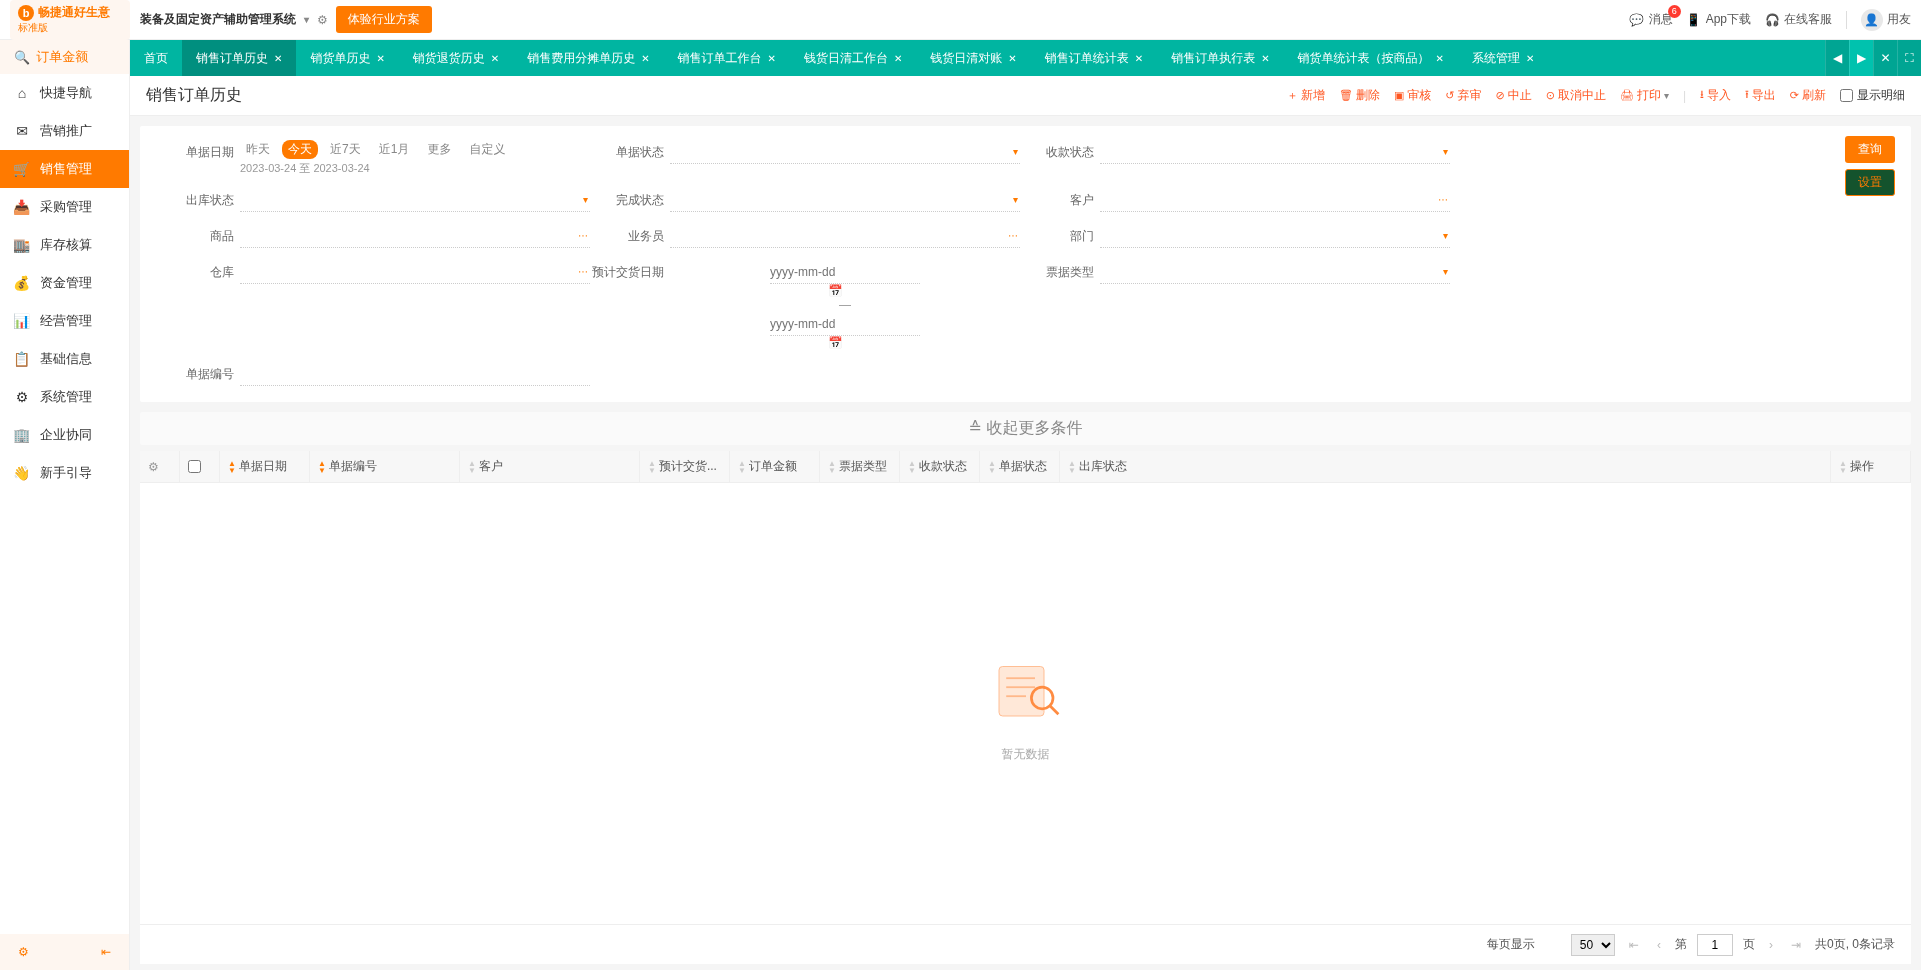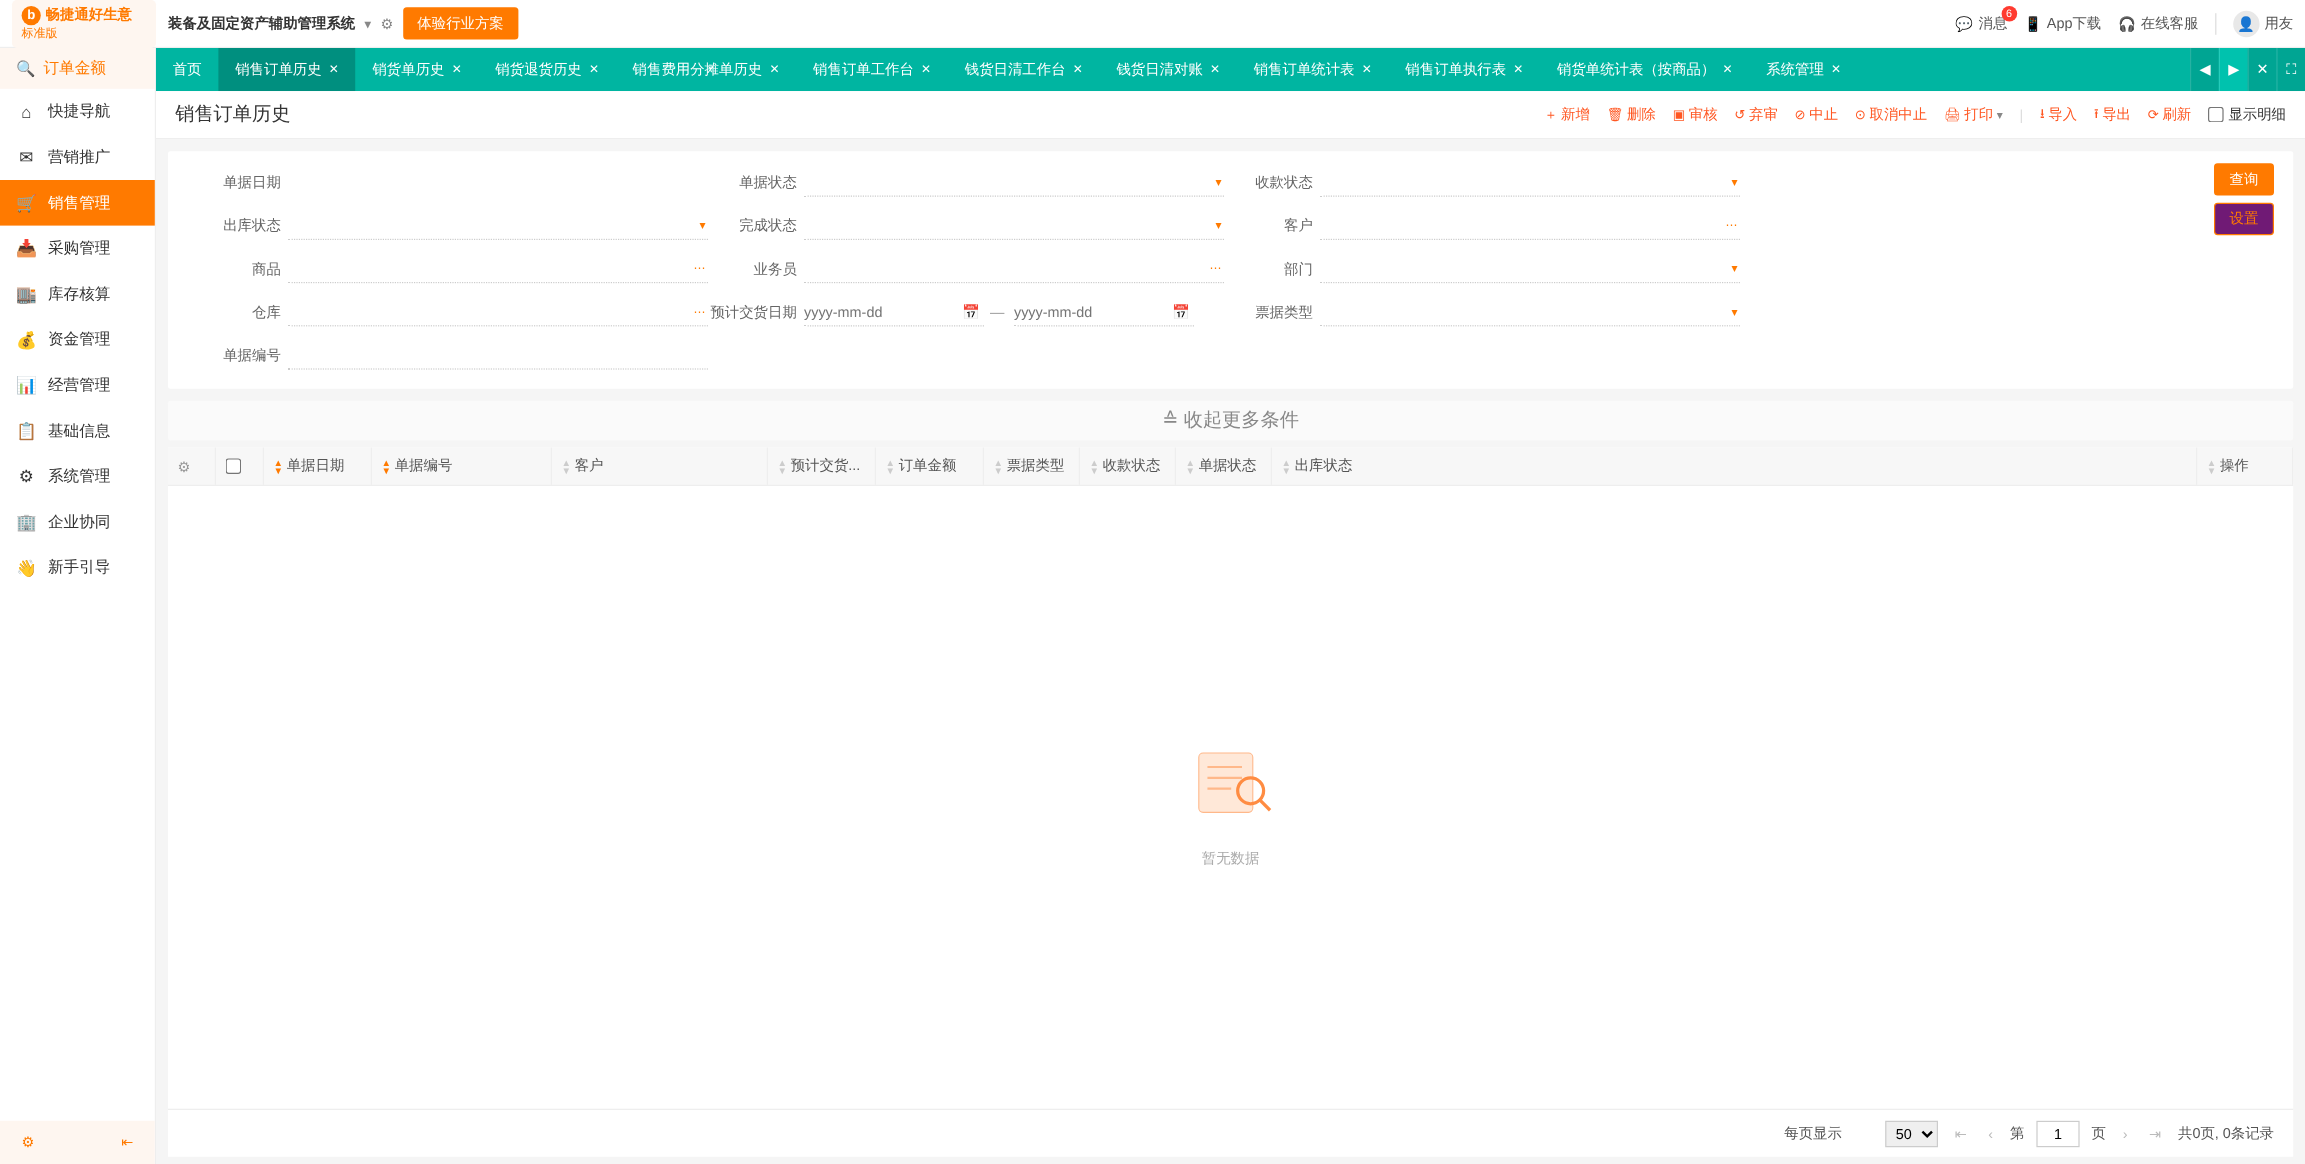--- a/index.html
+++ b/index.html
@@ -7,21 +7,21 @@
 
 .topbar { height:40px; background:#fff; display:flex; align-items:center; padding:0 10px; border-bottom:1px solid #eee; }
 .logo-box { width:120px; height:40px; display:flex; flex-direction:column; justify-content:center; background:#fef6f0; border-radius:4px; padding-left:8px; margin-right:10px; }
 .logo-line { display:flex; align-items:center; gap:4px; color:#ff7a00; font-size:12px; font-weight:bold; }
 .logo-icon { width:16px; height:16px; background:#ff7a00; border-radius:50%; color:#fff; display:flex; align-items:center; justify-content:center; font-size:11px; }
 .logo-sub { color:#ff7a00; font-size:10px; }
 .system-sel { display:flex; align-items:center; gap:8px; font-size:12px;font-weight:bold; }
 .chev { font-size:10px; color:#888; }
 .gear { color:#888; margin:0 8px; cursor:pointer; }
 .btn-orange { background:#ff7a00; color:#fff; border:none; border-radius:3px; padding:5px 12px; font-size:12px; cursor:pointer; }
-.btn-orange-outline { background:#701a75; color:#ff7a00; border:1px solid #ff7a00; border-radius:3px; padding:4px 12px; font-size:12px; cursor:pointer; }
+.btn-orange-outline { background:#14532d; color:#ff7a00; border:1px solid #ff7a00; border-radius:3px; padding:4px 12px; font-size:12px; cursor:pointer; }
 .top-right { margin-left:auto; display:flex; align-items:center; gap:14px; font-size:12px; color:#555; }
 .tr-item { display:flex; align-items:center; gap:4px; cursor:pointer; position:relative; }
 .tr-sep { width:1px; height:18px; background:#ddd; }
 .badge-red { position:absolute; top:-6px; right:-8px; background:#ff3b30; color:#fff; font-size:9px; border-radius:8px; padding:0 4px; line-height:13px; }
 .avatar { width:22px; height:22px; background:#e8e8e8; border-radius:50%; display:flex; align-items:center; justify-content:center; color:#aaa; }
 
 .tabbar { height:36px; background:#00b5a1; display:flex; align-items:stretch; margin-left:130px; position:relative; }
 .tab { display:flex; align-items:center; padding:0 14px; color:#fff; font-size:12px; cursor:pointer; white-space:nowrap; position:relative; }
 .tab.active { background:#008f7f; }
 .tab .close { margin-left:6px; font-size:10px; }
@@ -285,20 +285,31 @@
 
   <div class="filters">
     <div class="side-btns">
       <button class="btn-orange">查询</button>
       <button class="btn-orange-outline">设置</button>
     </div>
 
     <div class="frow">
       <div class="fpair">
         <div class="flabel">单据日期</div>
+        <div class="fval">
+          <div class="pill-row" id="date-pills">
+              <span class="pill">昨天</span>
+              <span class="pill active">今天</span>
+              <span class="pill">近7天</span>
+              <span class="pill">近1月</span>
+              <span class="pill">更多</span>
+              <span class="pill">自定义</span>
+            </div>
+          <div class="date-sub">2023-03-24 至 2023-03-24</div>
+        </div>
       </div>
       <div class="fpair">
         <div class="flabel">单据状态</div>
         <div class="fval">
             <div class="under">
               <span class="drop">▾</span>
             </div>
           </div>
       </div>
       <div class="fpair">
@@ -369,21 +380,21 @@
       <div class="fpair">
         <div class="flabel">仓库</div>
         <div class="fval">
             <div class="under">
               <span class="drop">⋯</span>
             </div>
           </div>
       </div>
       <div class="fpair">
         <div class="flabel">预计交货日期</div>
-        <div class="fval" style="display:flex;align-items:center;">
+        <div class="fval" style="display:flex;align-items:center;flex-direction:column;">
           <input class="date-in" placeholder="yyyy-mm-dd" style="">
           <span class="cal">📅</span>
           <span class="dash">—</span>
           <input class="date-in" placeholder="yyyy-mm-dd" style="">
           <span class="cal">📅</span>
         </div>
       </div>
       <div class="fpair">
         <div class="flabel">票据类型</div>
         <div class="fval">

